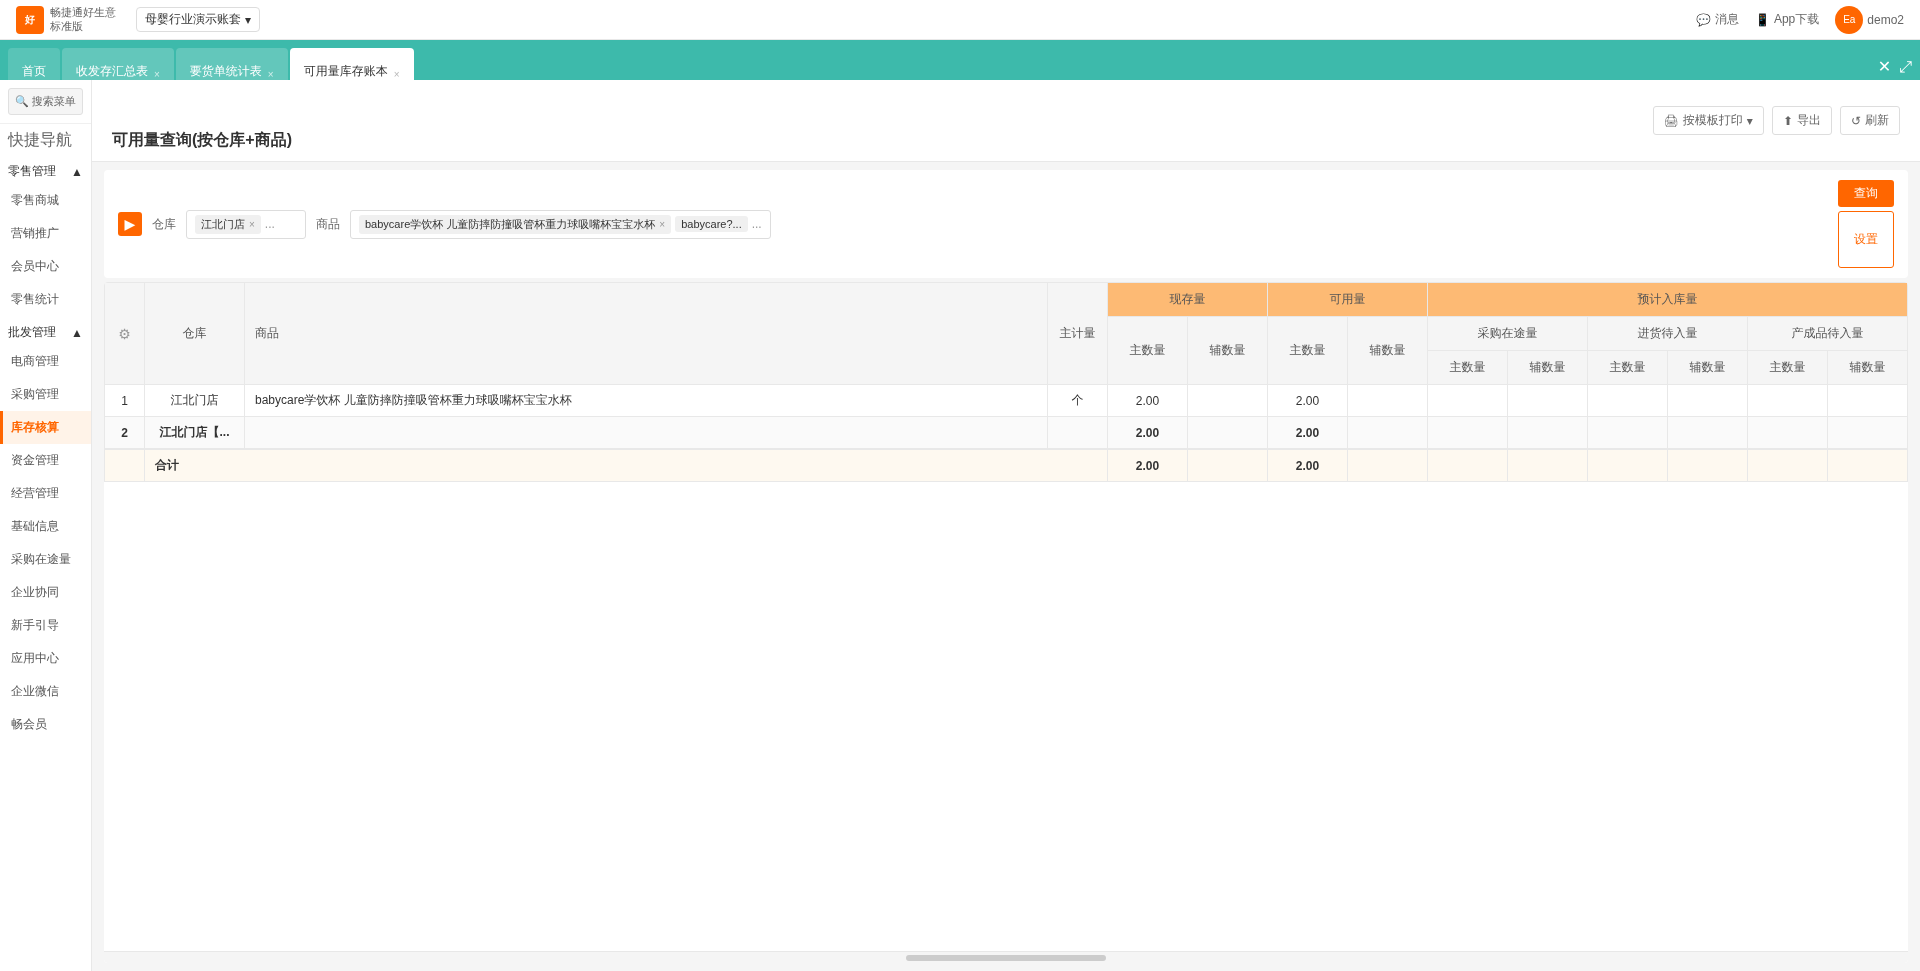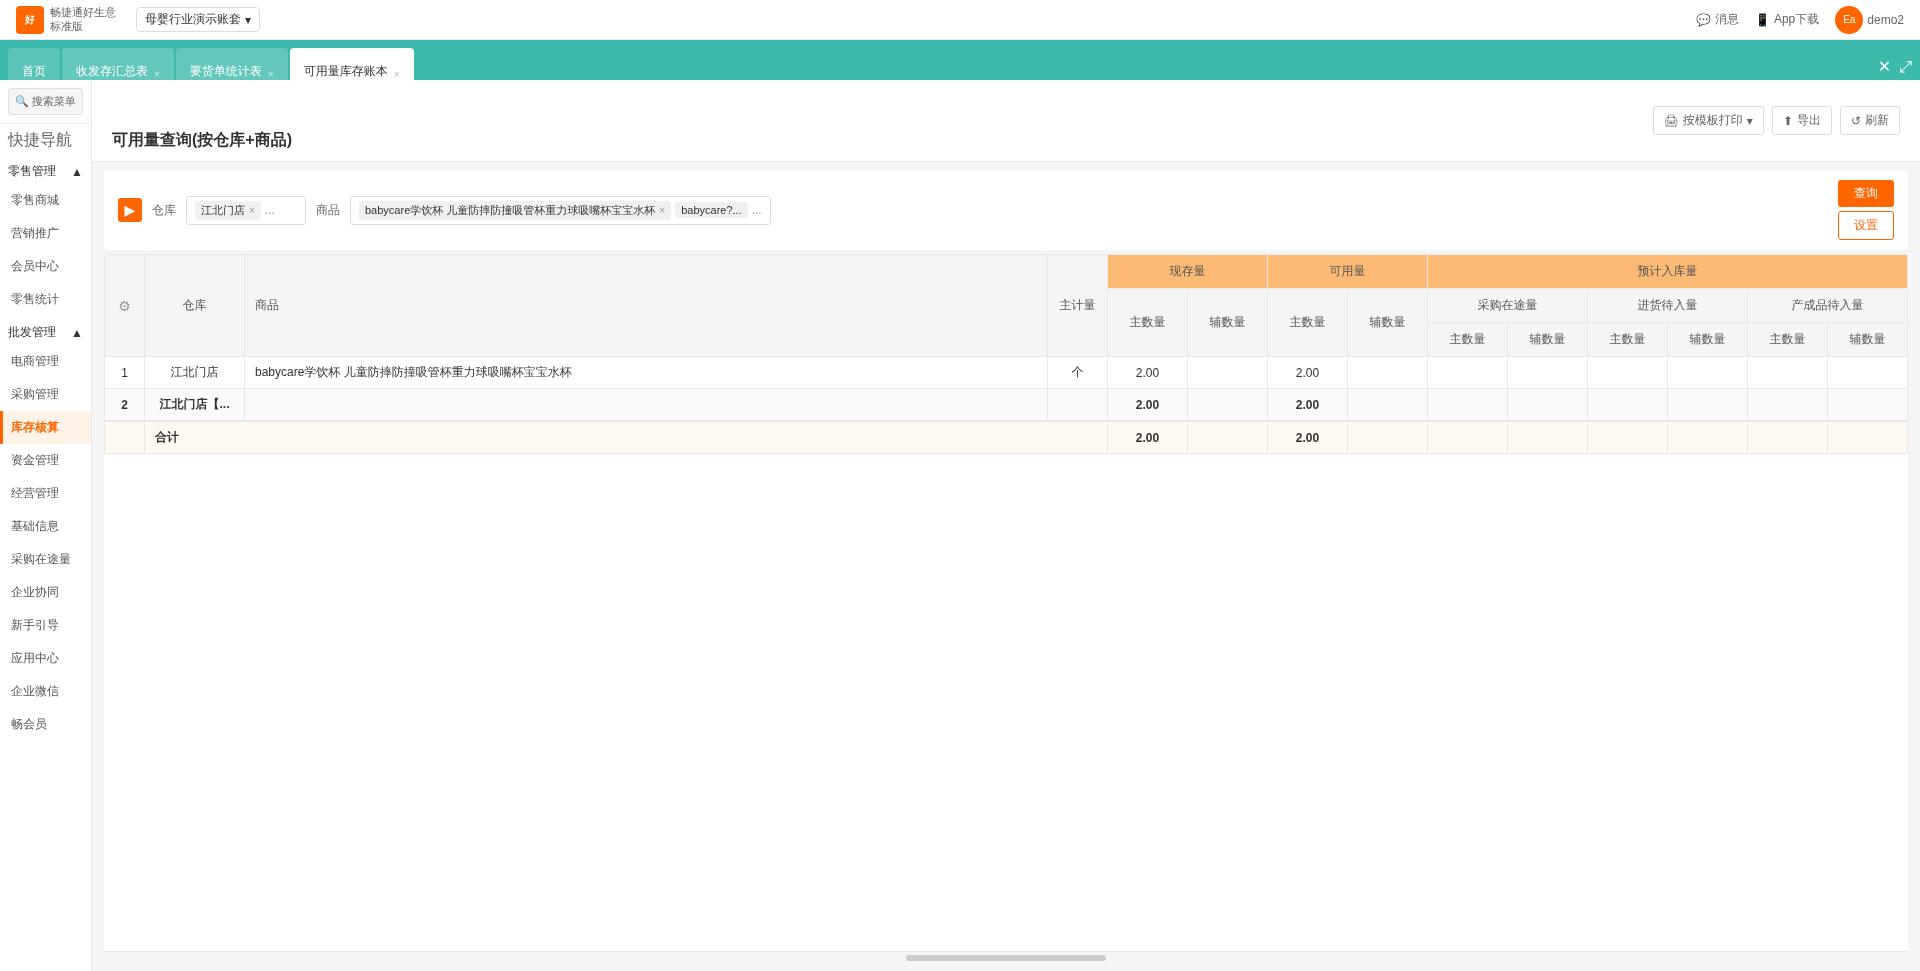--- a/index.html
+++ b/index.html
@@ -45,21 +45,21 @@
     .btn-template { display: flex; align-items: center; gap: 4px; padding: 5px 10px; border: 1px solid #ddd; border-radius: 3px; cursor: pointer; font-size: 12px; color: #666; background: #fff; }
     .btn-export { display: flex; align-items: center; gap: 4px; padding: 5px 10px; border: 1px solid #ddd; border-radius: 3px; cursor: pointer; font-size: 12px; color: #666; background: #fff; }
     .btn-refresh { display: flex; align-items: center; gap: 4px; padding: 5px 10px; border: 1px solid #ddd; border-radius: 3px; cursor: pointer; font-size: 12px; color: #666; background: #fff; }
     .filter-expand-btn { width: 24px; height: 24px; background: #ff6600; border-radius: 3px; display: flex; align-items: center; justify-content: center; cursor: pointer; color: #fff; font-size: 14px; flex-shrink: 0; }
     .filter-label { font-size: 12px; color: #666; white-space: nowrap; }
     .filter-input { border: 1px solid #ddd; border-radius: 3px; padding: 4px 8px; font-size: 12px; display: flex; align-items: center; gap: 4px; min-width: 120px; background: #fff; cursor: pointer; }
     .filter-tag { background: #f0f0f0; border-radius: 3px; padding: 2px 6px; display: flex; align-items: center; gap: 4px; font-size: 11px; }
     .filter-tag-close { cursor: pointer; color: #999; font-size: 10px; }
     .filter-more { color: #999; cursor: pointer; font-size: 12px; }
     .btn-query { background: #ff6600; color: #fff; border: none; border-radius: 3px; padding: 5px 16px; cursor: pointer; font-size: 12px; }
-    .btn-settings { background: #fff; color: #ff6600; border: 1px solid #ff6600; border-radius: 3px; padding: 5px 12px; cursor: pointer; font-size: 12px; }
+    .btn-settings { background: #fff; color: #ff6600; border: 1px solid #ff6600; border-radius: 3px; padding: 19px 12px; cursor: pointer; font-size: 12px; }
 
     
     .table-container { flex: 1; margin: 0 12px 8px; background: #fff; border-radius: 4px; overflow: auto; display: flex; flex-direction: column; }
     table { width: 100%; border-collapse: collapse; font-size: 12px; }
     thead { background: #f5f5f5; position: sticky; top: 0; z-index: 10; }
     th { padding: 8px 10px; text-align: center; border: 1px solid #e8e8e8; color: #555; font-weight: 500; white-space: nowrap; }
     td { padding: 7px 10px; border: 1px solid #e8e8e8; text-align: center; color: #333; }
     .th-group { background: #fdba74; }
     .col-index { width: 40px; }
     .col-warehouse { width: 100px; }

